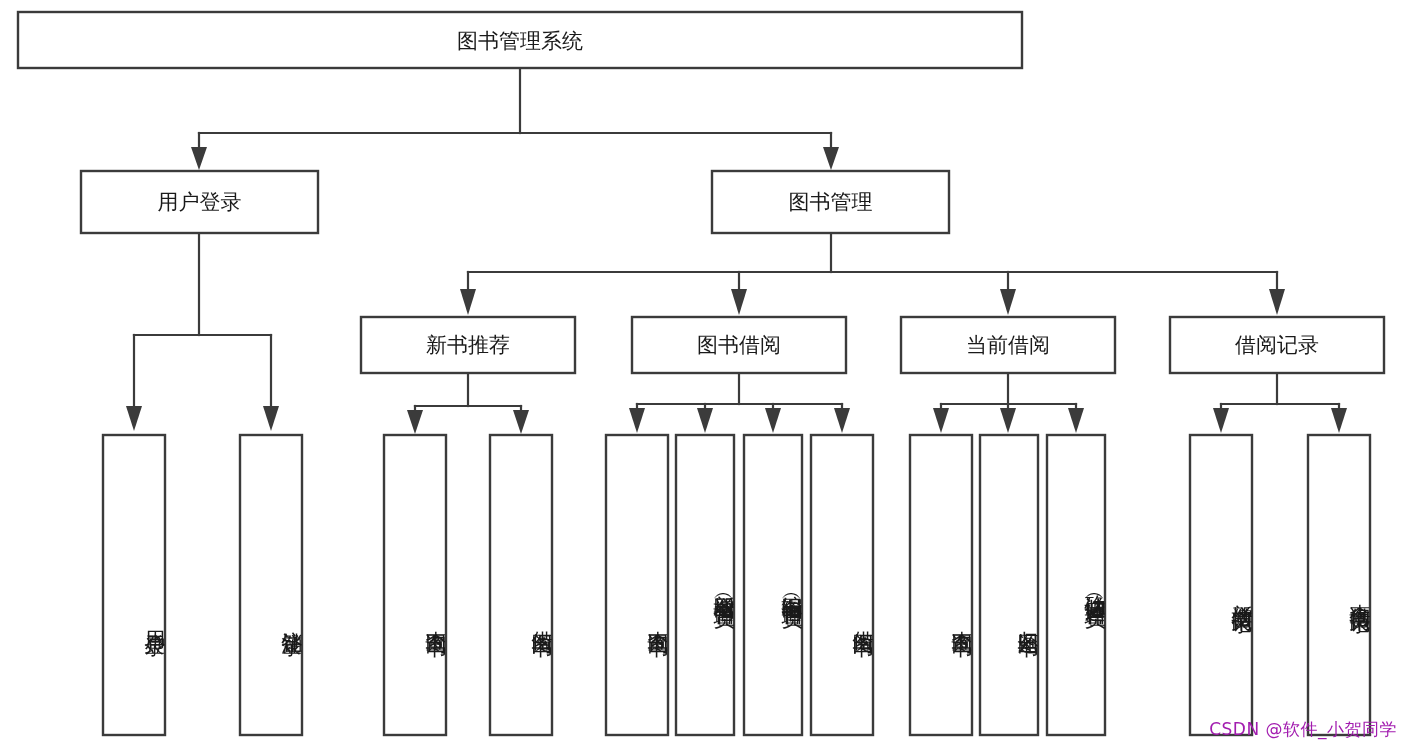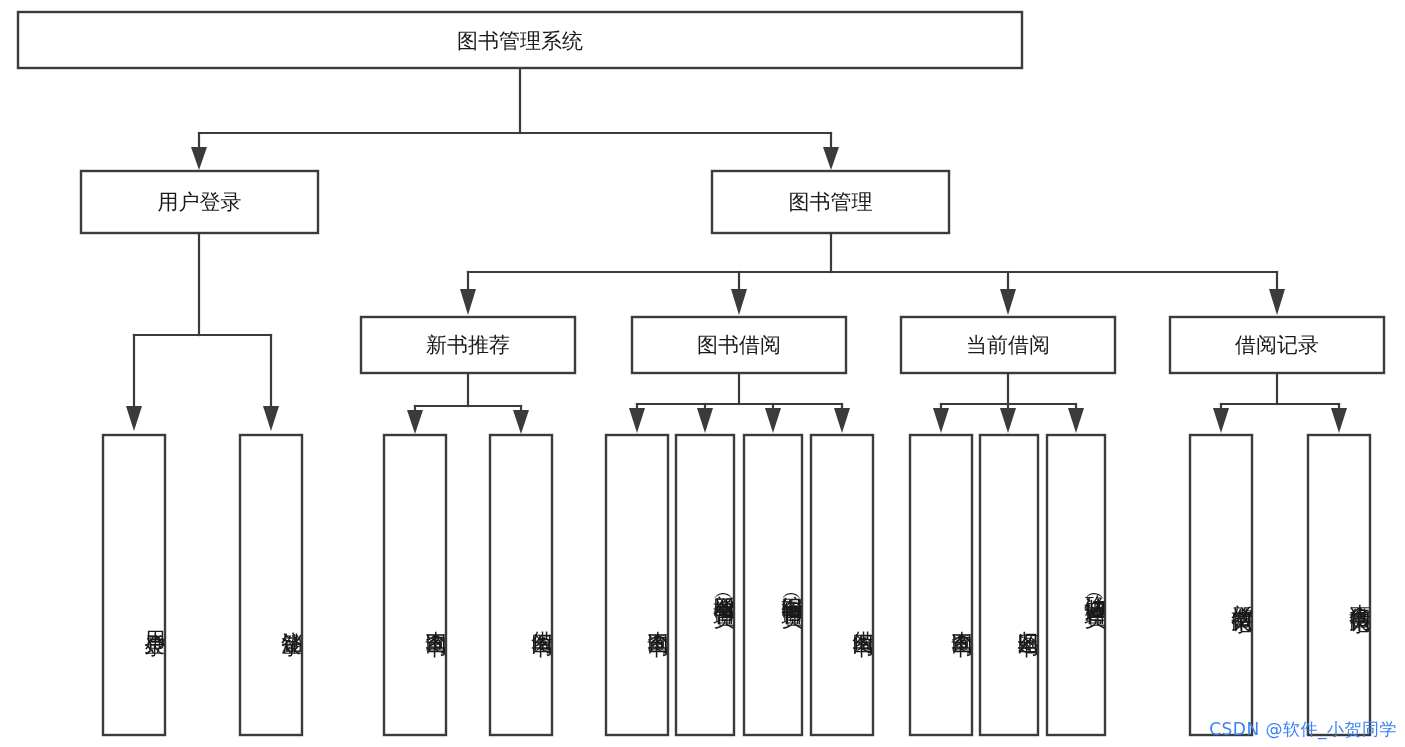--- a/index.html
+++ b/index.html
@@ -61,21 +61,21 @@
     white-space: nowrap;
     pointer-events: none;
     user-select: none;
   }
   .watermark {
     position: absolute;
     right: 8px;
     bottom: 6px;
     font-family: "DejaVu Sans", "Liberation Sans", sans-serif;
     font-size: 17px;
-    color: #3b82f6;
+    color: #a21caf;
     white-space: nowrap;
     letter-spacing: 0.5px;
   }
 </style>
 </head>
 <body>
 
 <div id="canvas">
 
   <svg id="diagram" viewBox="0 0 1405 747">

